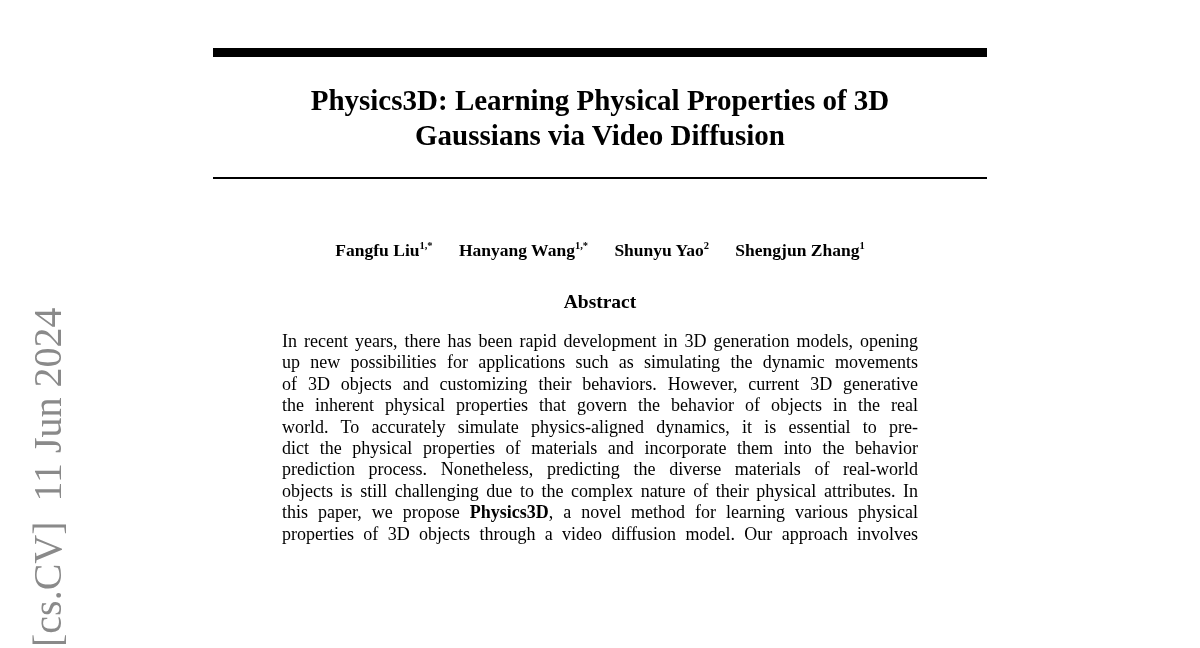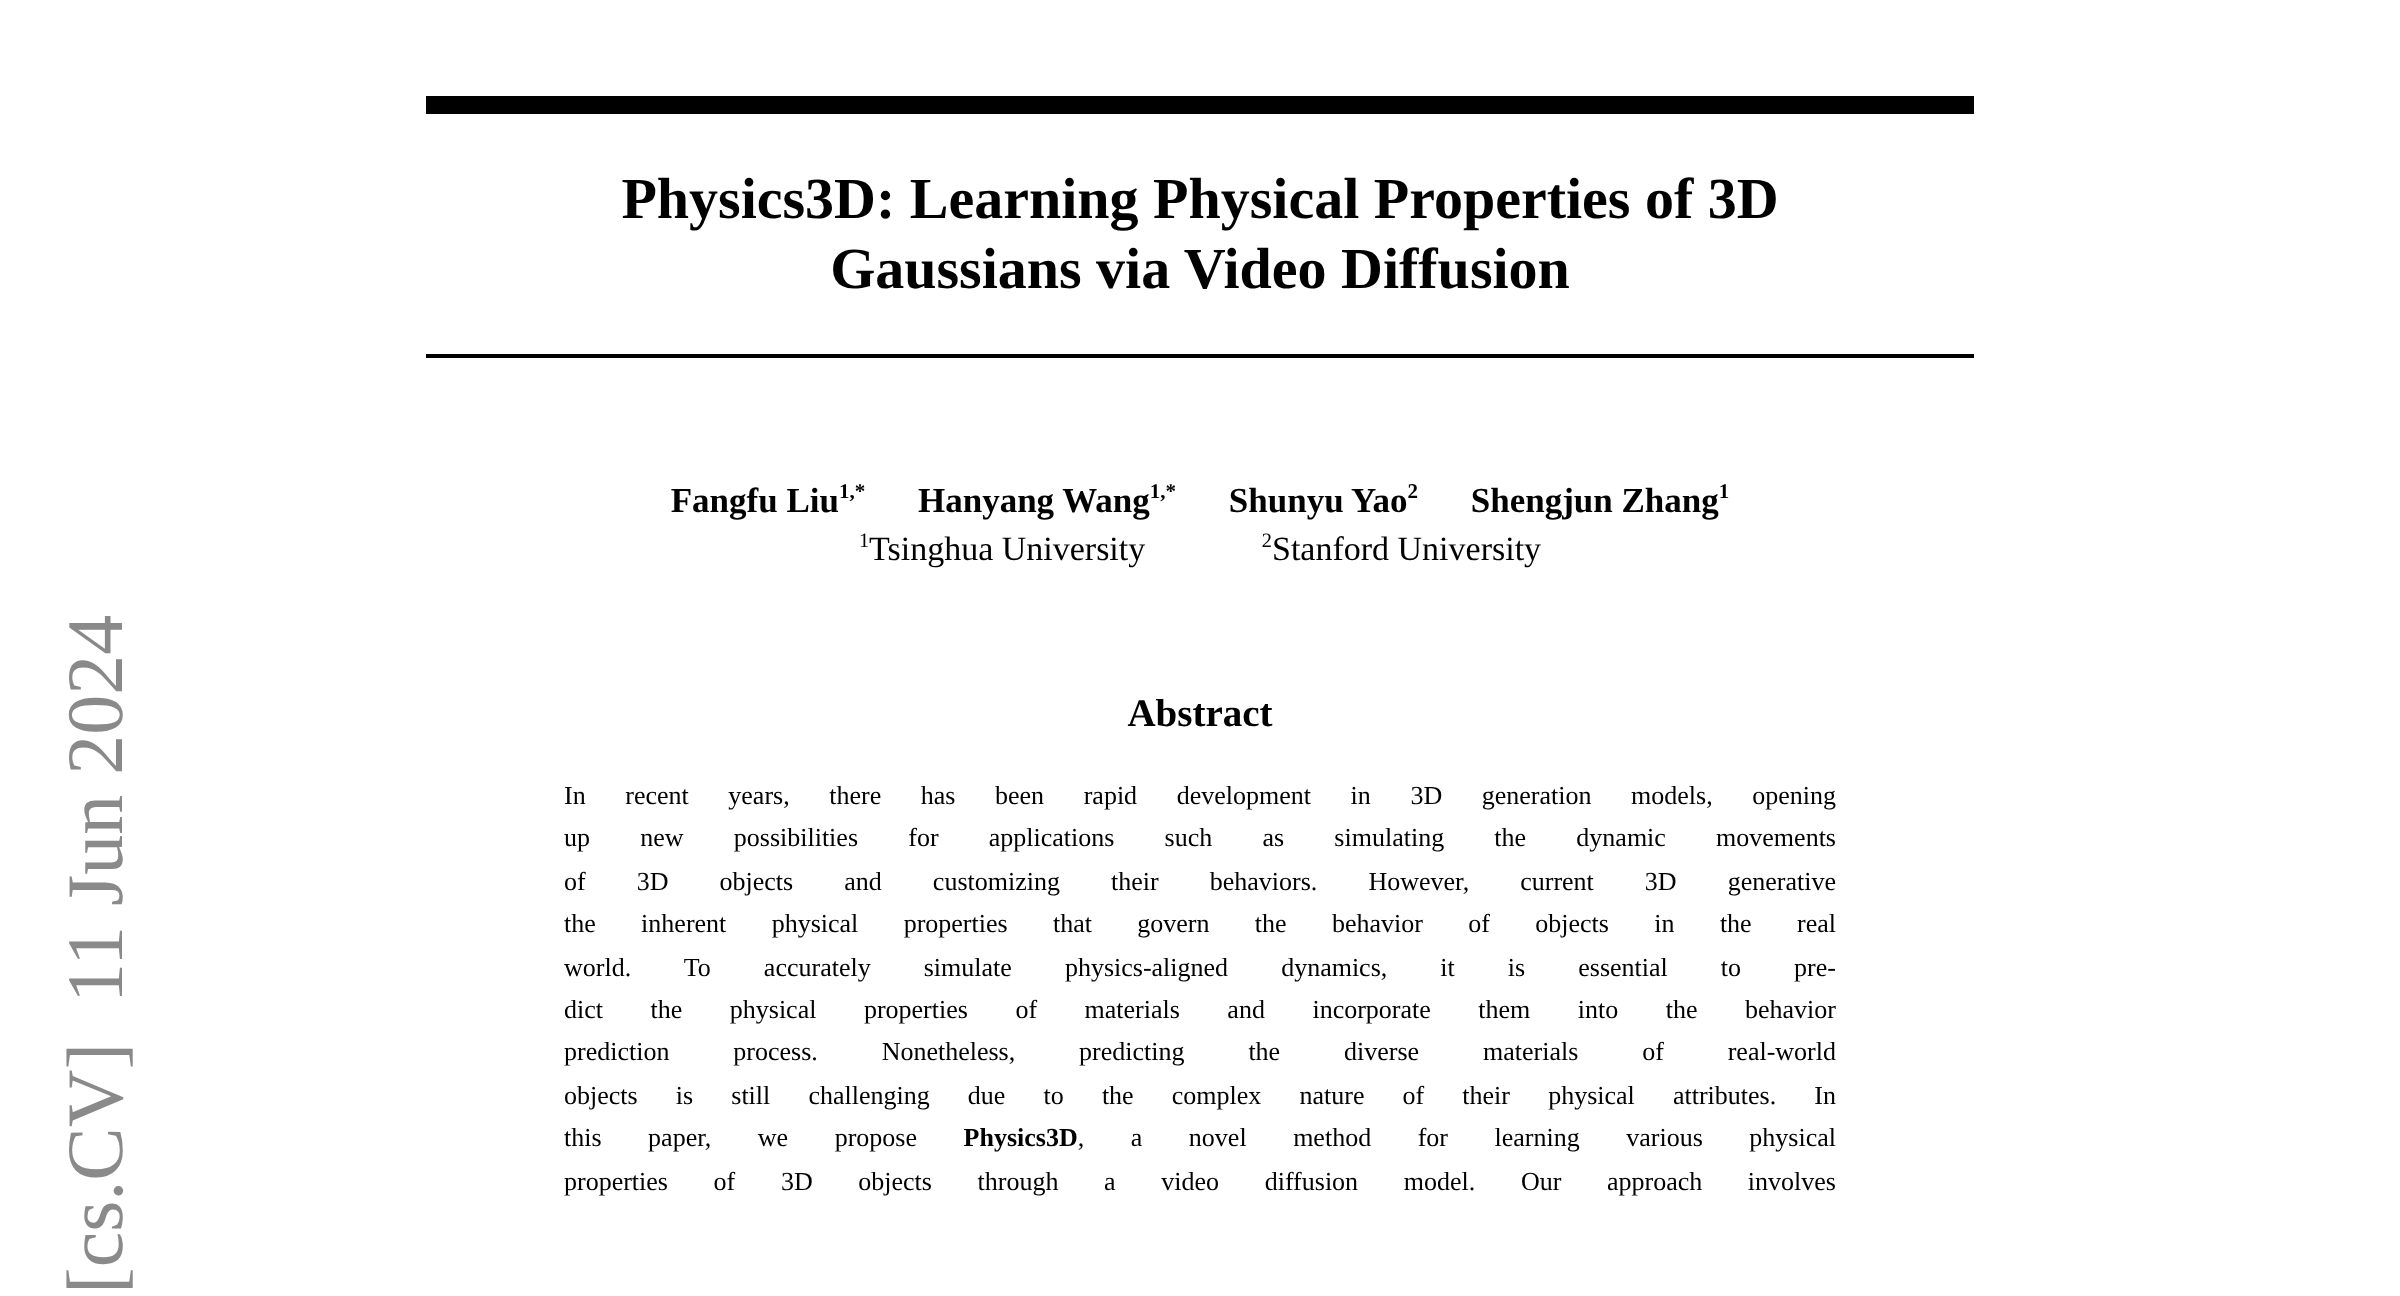--- a/index.html
+++ b/index.html
@@ -42,30 +42,30 @@
     font-size: 29px;
     line-height: 35px;
   }
   .authors { margin-top: 60px; text-align: center; }
   .author-row { font-weight: bold; font-size: 17.5px; line-height: 23px; white-space: nowrap; }
   .author { margin: 12px 11px; }
   sup { font-size: 0.6em; line-height: 0; vertical-align: super; }
   .affil-row { font-size: 17px; line-height: 23px; margin-top: 1px; white-space: nowrap; }
   .affil { margin: 0 27px; }
   .abs-heading {
-    margin-top: 60px;
+    margin-top: 28px;
     text-align: center;
     font-weight: bold;
     font-size: 19.5px;
     line-height: 24px;
   }
   .abstract {
     margin: 17px auto 0 auto;
     width: 636px;
-    font-size: 13px;
+    font-size: 18px;
     line-height: 21.4px;
   }
   .aline {
     text-align: justify;
     text-align-last: justify;
     text-justify: inter-word;
     white-space: nowrap;
   }
   .aline b { font-weight: bold; }
 </style>
@@ -87,24 +87,20 @@
 
     <div class="rule-thin"></div>
 
     <div class="authors">
       <div class="author-row">
         <span class="author"><span>Fangfu Liu</span><sup>1,*</sup></span>
         <span class="author"><span>Hanyang Wang</span><sup>1,*</sup></span>
         <span class="author"><span>Shunyu Yao</span><sup>2</sup></span>
         <span class="author"><span>Shengjun Zhang</span><sup>1</sup></span>
       </div>
-      <div class="affil-row">
-        <span class="affil"><sup>1</sup><span>Tsinghua University</span></span>
-        <span class="affil"><sup>2</sup><span>Stanford University</span></span>
-      </div>
     </div>
 
     <div class="abs-heading">Abstract</div>
 
     <div class="abstract">
       <div class="aline">In recent years, there has been rapid development in 3D generation models, opening</div>
       <div class="aline">up new possibilities for applications such as simulating the dynamic movements</div>
       <div class="aline">of 3D objects and customizing their behaviors. However, current 3D generative</div>
       <div class="aline">the inherent physical properties that govern the behavior of objects in the real</div>
       <div class="aline">world. To accurately simulate physics-aligned dynamics, it is essential to pre-</div>

